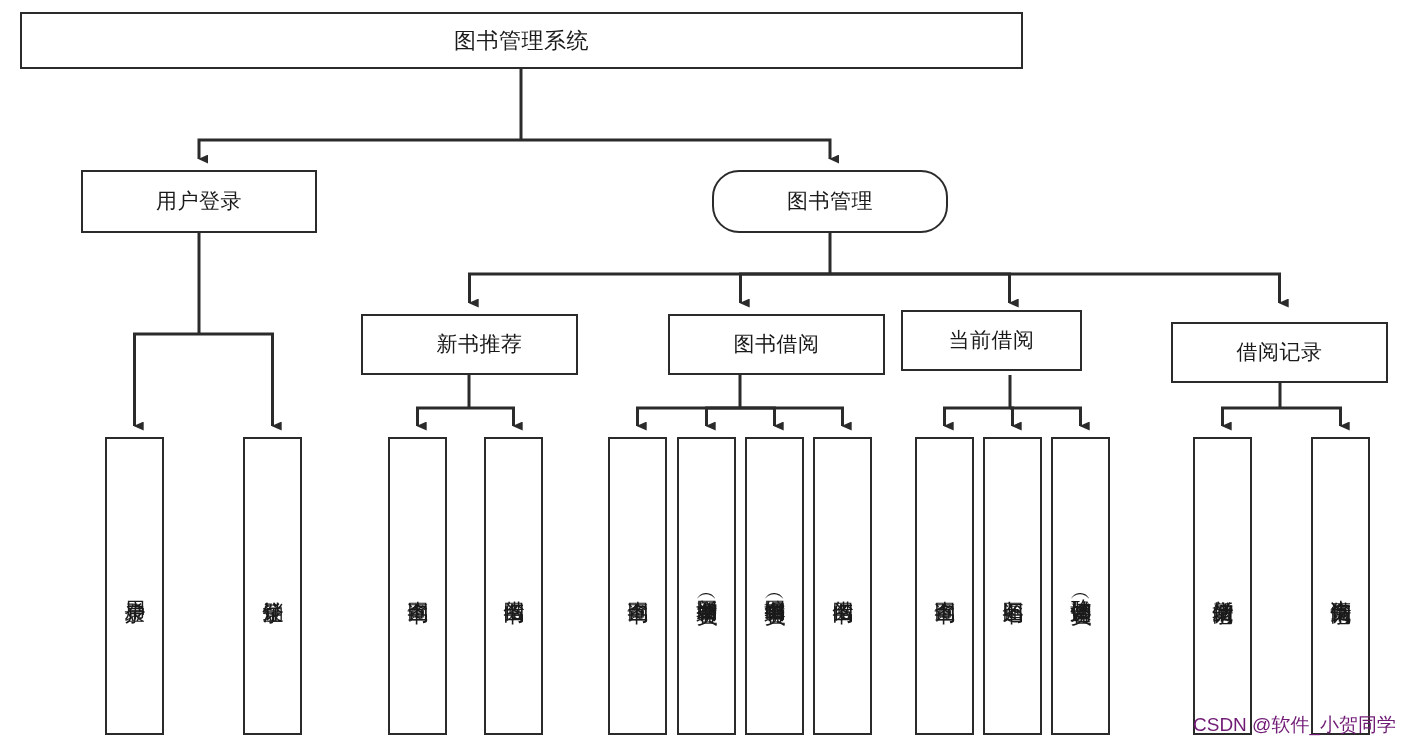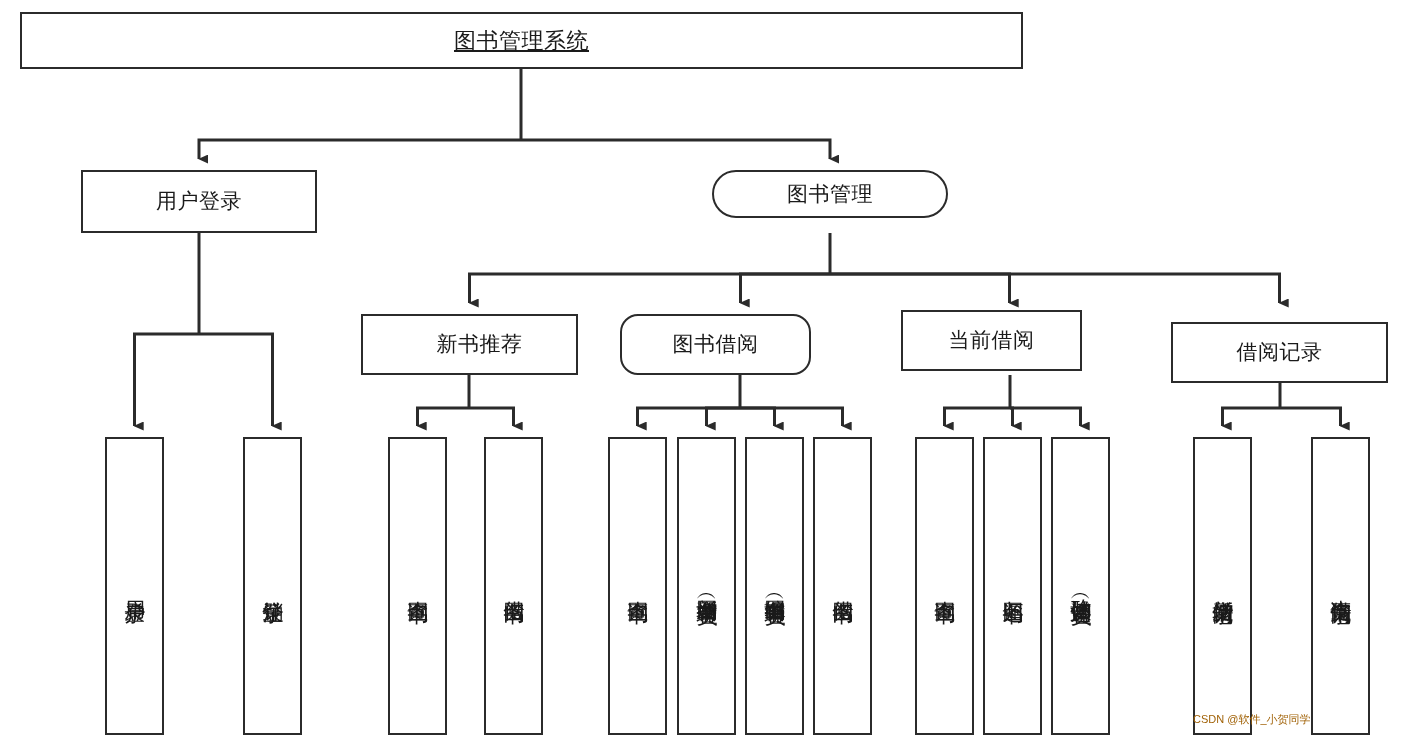--- a/index.html
+++ b/index.html
@@ -51,28 +51,27 @@
   .node.vertical .node-label {
     font-size: 21px;
     writing-mode: vertical-rl;
     text-orientation: upright;
     letter-spacing: 1px;
     white-space: nowrap;
     max-height: 100%;
   }
   .node.root .node-label {
     font-size: 22px;
-    text-decoration: underline;
   }
   #watermark {
     position: absolute;
     left: 1193px;
     top: 712px;
-    font-size: 11px;
-    color: #a16207;
+    font-size: 19px;
+    color: #701a75;
     white-space: nowrap;
     pointer-events: none;
     user-select: none;
   }
 </style>
 </head>
 <body>
 
 <div id="canvas">
 
@@ -113,29 +112,29 @@
   </svg>
 
   <div class="node root horizontal" style="left: 20px; top: 12px; width: 1003px; height: 57px;">
     <span class="node-label">图书管理系统</span>
   </div>
 
   <div class="node horizontal" style="left: 81px; top: 170px; width: 236px; height: 63px;">
     <span class="node-label">用户登录</span>
   </div>
 
-  <div class="node horizontal" style="left: 712px; top: 170px; width: 236px; height: 48px; border-radius: 27px;">
+  <div class="node horizontal" style="left: 712px; top: 170px; width: 236px; height: 63px; border-radius: 27px;">
     <span class="node-label">图书管理</span>
   </div>
 
   <div class="node horizontal" style="left: 361px; top: 314px; width: 217px; height: 61px; padding-left: 20px;">
     <span class="node-label">新书推荐</span>
   </div>
 
-  <div class="node horizontal" style="left: 620px; top: 314px; width: 191px; height: 61px; border-radius: 18px;">
+  <div class="node horizontal" style="left: 668px; top: 314px; width: 217px; height: 61px;">
     <span class="node-label">图书借阅</span>
   </div>
 
   <div class="node horizontal" style="left: 901px; top: 310px; width: 181px; height: 61px;">
     <span class="node-label">当前借阅</span>
   </div>
 
   <div class="node horizontal" style="left: 1171px; top: 314px; width: 217px; height: 61px; margin-top: 8px;">
     <span class="node-label">借阅记录</span>
   </div>

